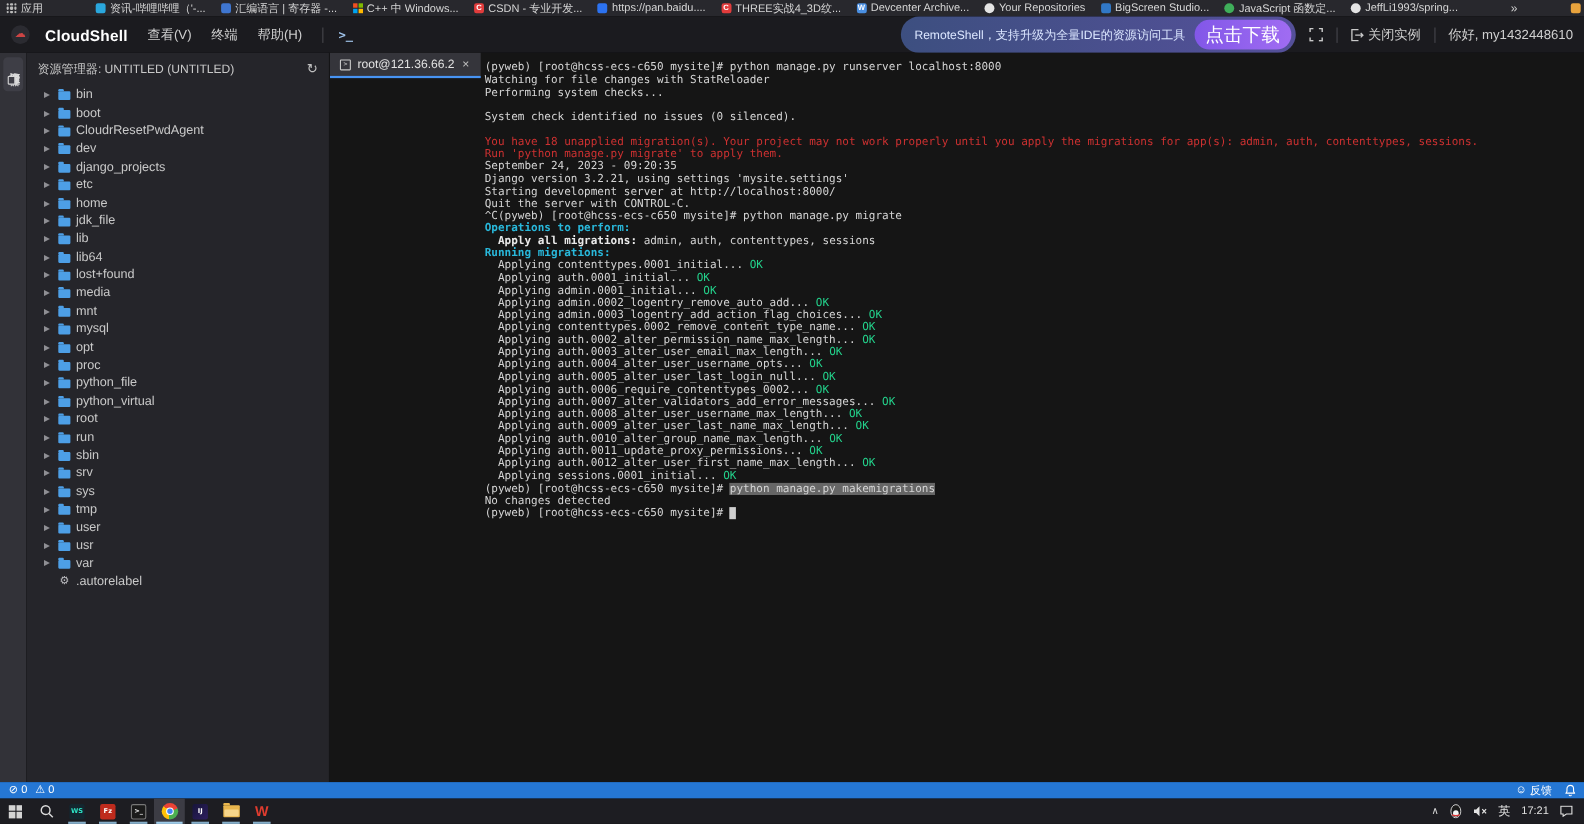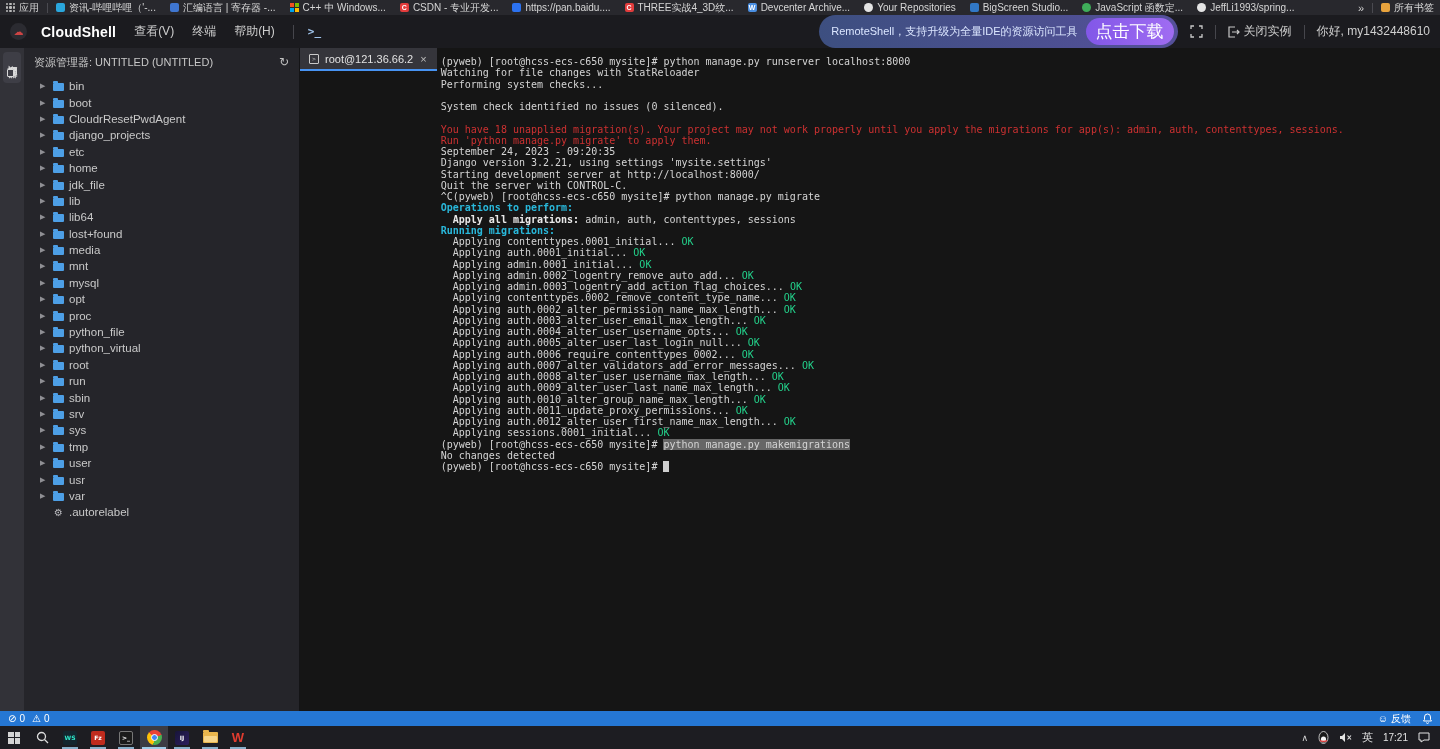--- a/index.html
+++ b/index.html
@@ -2,21 +2,21 @@
 <html><head>
 <meta charset="utf-8">
 <style>
   * { box-sizing: border-box; margin: 0; padding: 0; }
   html,body { width:1440px; height:749px; overflow:hidden; background:#000;
     font-family:"Liberation Sans","DejaVu Sans",sans-serif; }
   .app { width:1440px; height:749px; display:flex; flex-direction:column; }
 
   
   .bm-bar { height:15px; background:#28282d; display:flex; align-items:center;
-    padding:0 6px; gap:8px; color:#d6d6d6; font-size:10px; white-space:nowrap; }
+    padding:0 6px; gap:24px; color:#d6d6d6; font-size:10px; white-space:nowrap; }
   .bm-item { display:flex; align-items:center; gap:4px; cursor:default; }
   .bm-ic { width:9px; height:9px; border-radius:2px; flex:none; display:flex;
     align-items:center; justify-content:center; font-size:7px; font-weight:bold; color:#fff; }
   .bm-ic.round { border-radius:50%; }
   .bm-grid { width:9px; height:9px; display:grid; grid-template-columns:1fr 1fr 1fr; gap:1px; }
   .bm-grid i { background:#bbb; border-radius:1px; }
   .win-grid { width:9px; height:9px; display:grid; grid-template-columns:1fr 1fr; gap:1px; }
   .win-grid i:nth-child(1){background:#f25022}.win-grid i:nth-child(2){background:#7fba00}
   .win-grid i:nth-child(3){background:#00a4ef}.win-grid i:nth-child(4){background:#ffb900}
   .bm-spacer { flex:1; }
@@ -261,20 +261,25 @@
             <span>boot</span>
           </div>
           <div class="tree-row child">
             <span class="twisty">▶</span>
             <span class="folder"></span>
             <span>CloudrResetPwdAgent</span>
           </div>
           <div class="tree-row child">
             <span class="twisty">▶</span>
             <span class="folder"></span>
+            <span>dev</span>
+          </div>
+          <div class="tree-row child">
+            <span class="twisty">▶</span>
+            <span class="folder"></span>
             <span>django_projects</span>
           </div>
           <div class="tree-row child">
             <span class="twisty">▶</span>
             <span class="folder"></span>
             <span>etc</span>
           </div>
           <div class="tree-row child">
             <span class="twisty">▶</span>
             <span class="folder"></span>

